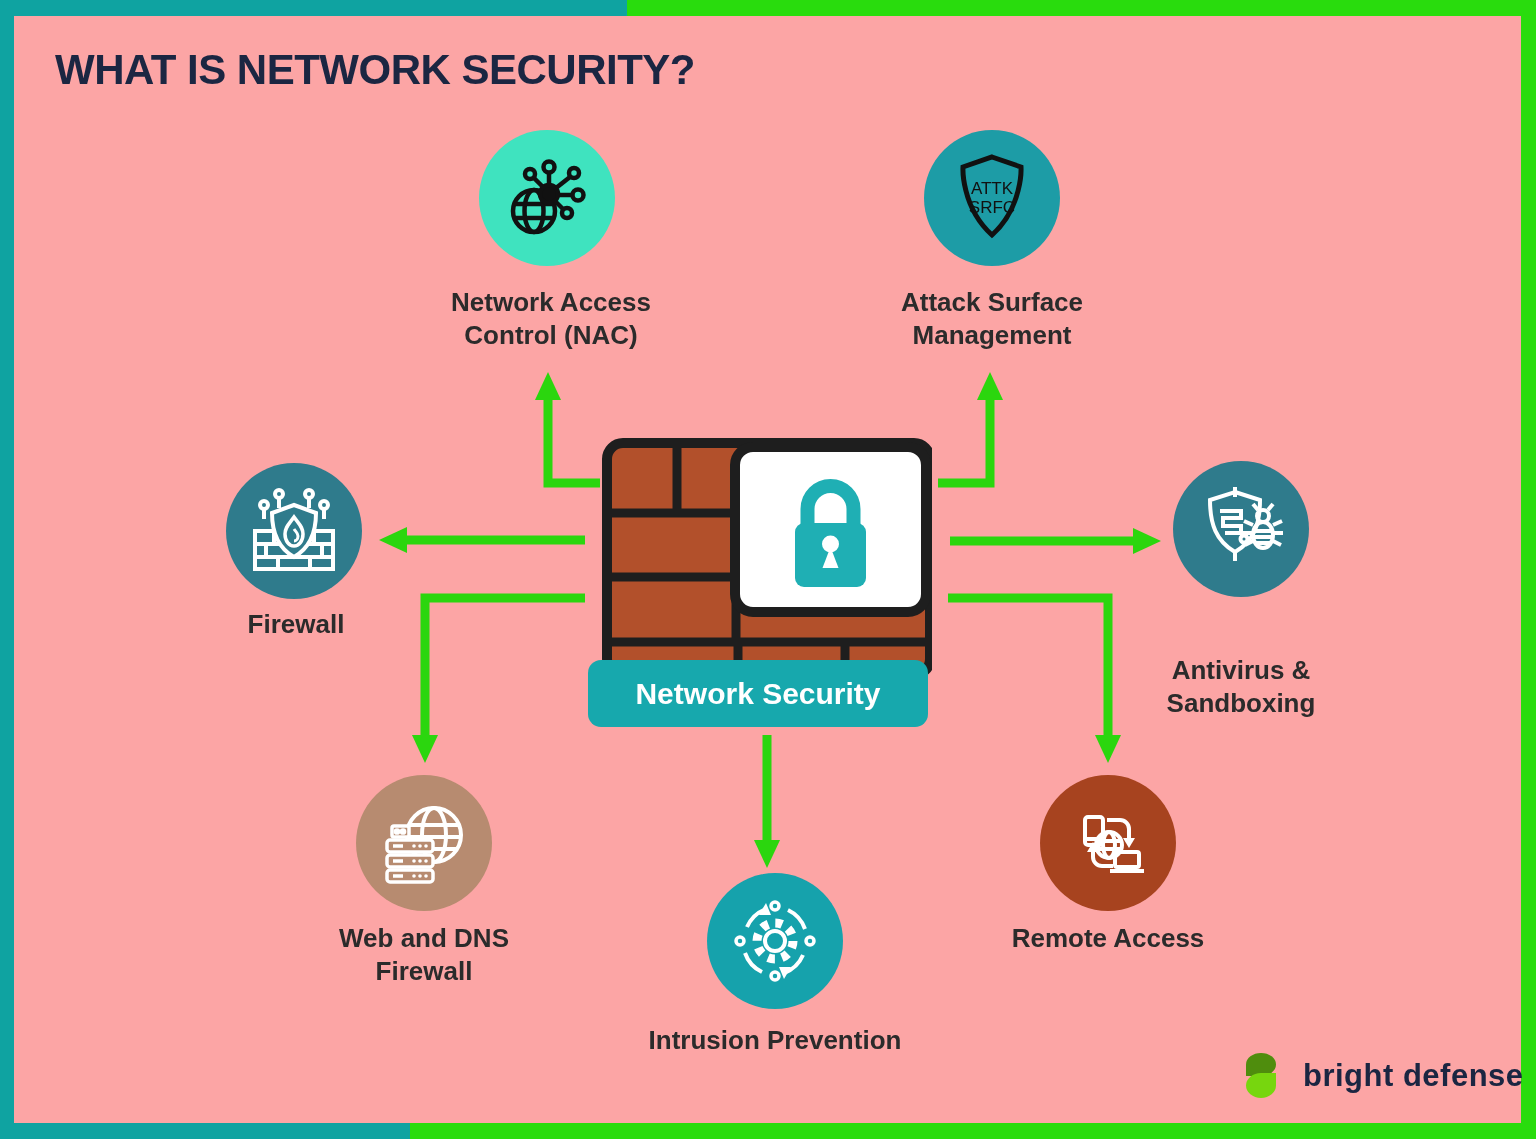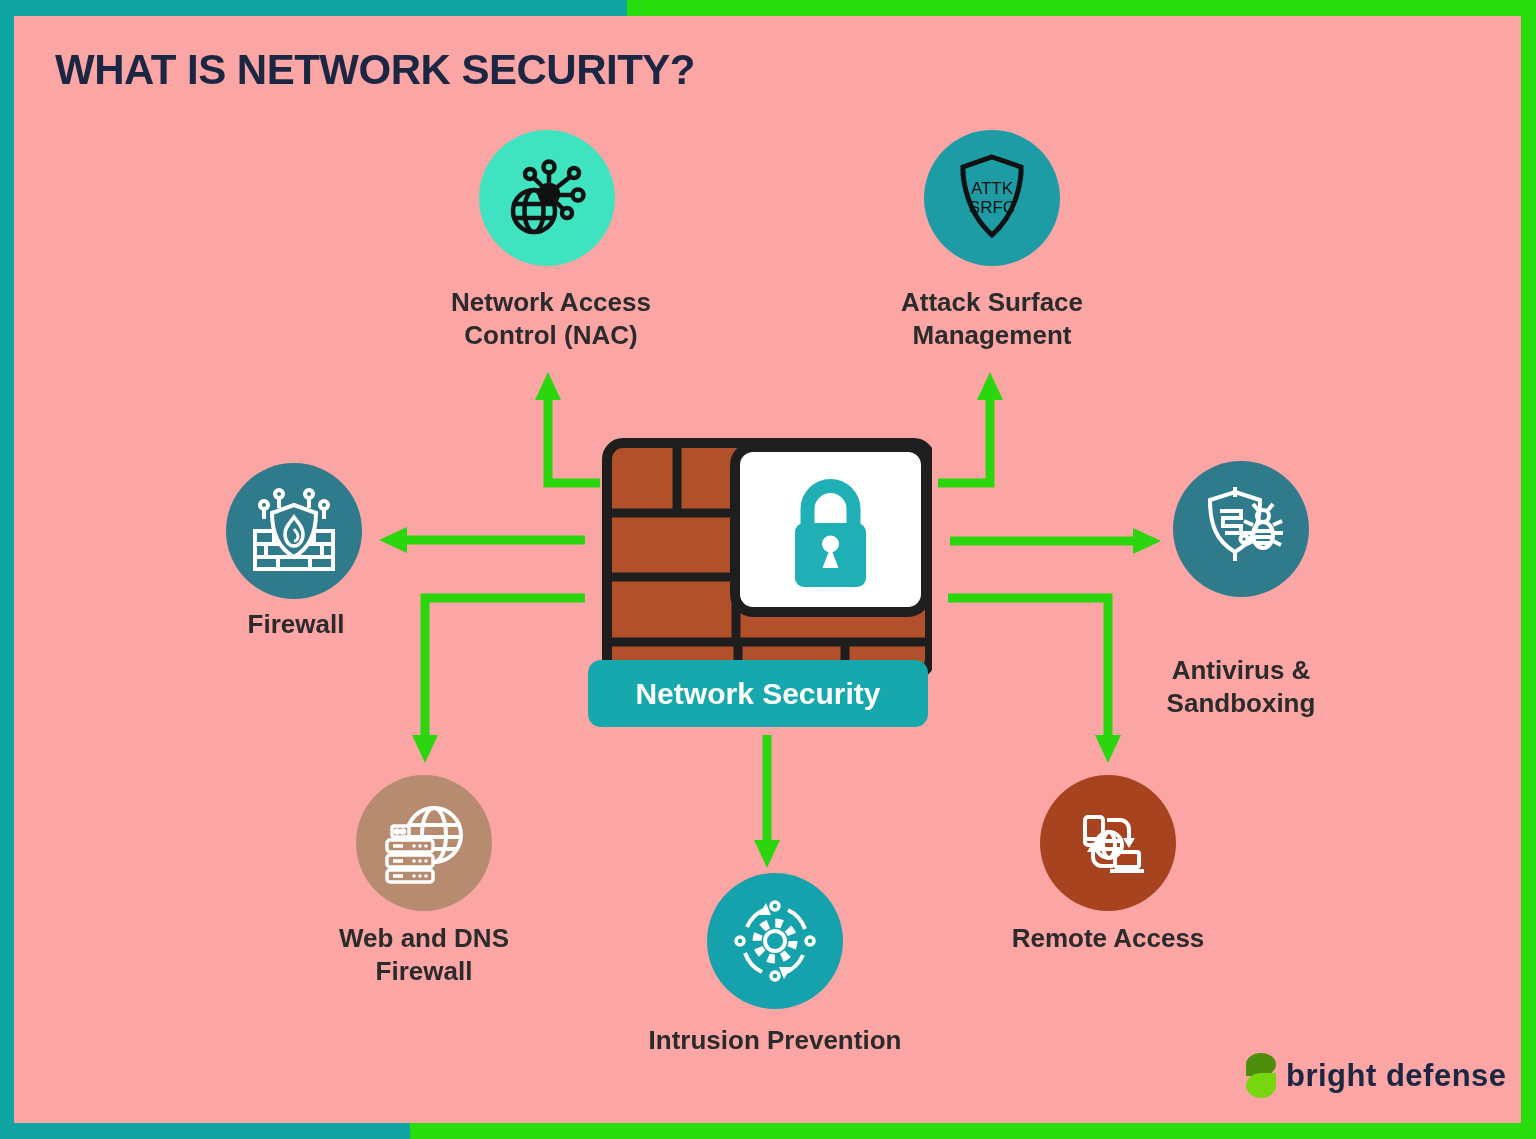--- a/index.html
+++ b/index.html
@@ -40,21 +40,21 @@
   .l-firewall{left:136px;top:608px;}
   .l-antivirus{left:1081px;top:608px;margin-top:46px;}
   .l-webdns{left:264px;top:922px;}
   .l-ips{left:615px;top:1024px;}
   .l-vpn{left:948px;top:922px;}
   
   #arrow-layer{position:absolute;left:0;top:0;z-index:1;}
   .circle,.node-label,.title{z-index:2;}
   #center-graphic{position:absolute;left:588px;top:435px;z-index:2;}
   
-  .logo{position:absolute;left:1246px;top:1053px;display:flex;align-items:center;gap:8px;z-index:2;}
+  .logo{position:absolute;left:1246px;top:1053px;display:flex;align-items:center;gap:25px;z-index:2;}
   .logo-mark{display:flex;flex-direction:column;width:32px;}
   .leaf-top{width:30px;height:23px;background:#4F8D0D;border-radius:50% 50% 50% 0;}
   .leaf-bottom{width:30px;height:25px;background:#77D60E;border-radius:50% 0 50% 50%;margin-top:-3px;}
   .logo-text{font-size:31px;font-weight:700;color:#1B2642;letter-spacing:0.5px;}
 </style>
 </head>
 <body>
 
 <div id="canvas">
 

